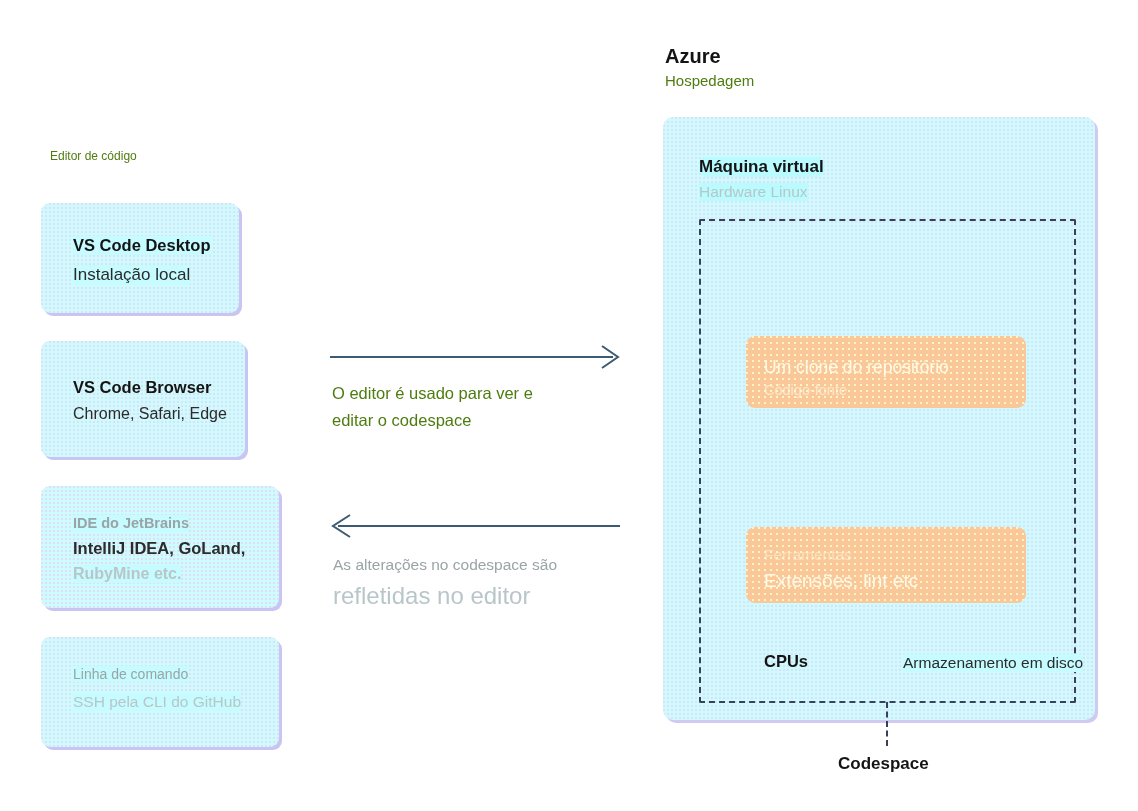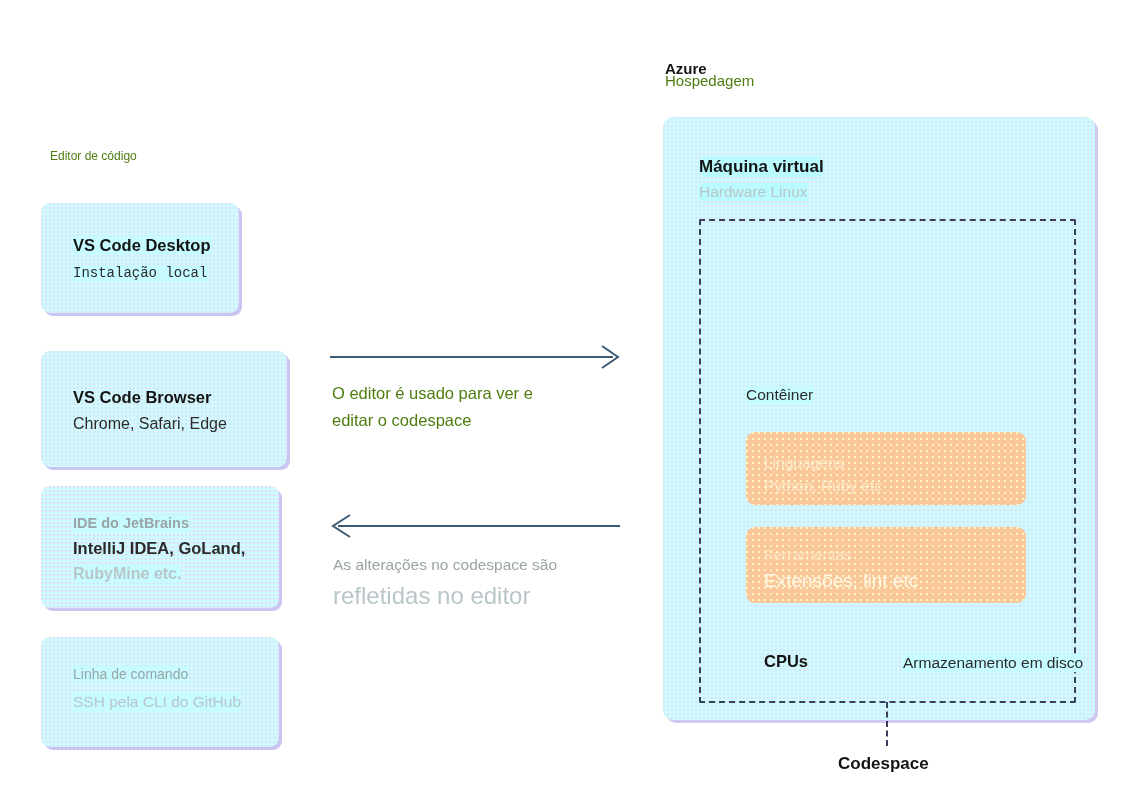--- a/index.html
+++ b/index.html
@@ -79,24 +79,24 @@
 </style>
 </head>
 <body>
 
 <div class="stage">
 
   <div class="t grey" style="left:50px;top:150px;font-size:12px;">Editor de código</div>
 
   <div class="cyan-card" style="left:41px;top:203px;width:198px;height:110px;">
     <span class="t bold-dark hl" style="left:32px;top:33px;font-size:16.5px;">VS Code Desktop</span>
-    <span class="t mid-dark hl" style="left:32px;top:62px;font-size:14px;font-family:Liberation Mono, monospace;">Instalação local</span>
+    <span class="t mid-dark hl" style="left:32px;top:62px;font-size:17px;">Instalação local</span>
   </div>
 
-  <div class="cyan-card" style="left:41px;top:351px;width:238px;height:116px;padding-left:8px;">
+  <div class="cyan-card" style="left:41px;top:341px;width:204px;height:116px;">
     <span class="t bold-dark" style="left:32px;top:37px;font-size:16.5px;">VS Code Browser</span>
     <span class="t mid-dark" style="left:32px;top:64px;font-size:16px;">Chrome, Safari, Edge</span>
   </div>
 
   <div class="cyan-card" style="left:41px;top:486px;width:238px;height:122px;font-weight:bold;">
     <span class="t grey-soft hl" style="left:32px;top:29px;font-size:14.5px;">IDE do JetBrains</span>
     <span class="t mid-dark" style="left:32px;top:53px;font-size:16.5px;">IntelliJ IDEA, GoLand,</span>
     <span class="t grey-lite hl" style="left:32px;top:79px;font-size:16px;">RubyMine etc.</span>
   </div>
 
@@ -114,37 +114,37 @@
   <div class="t grey" style="left:332px;top:411px;font-size:16.5px;">editar o codespace</div>
 
   <svg class="arrow-svg" style="left:328px;top:513px;width:294px;height:26px;" viewBox="0 0 294 26">
     <line x1="10" y1="13" x2="292" y2="13" stroke="#3d5a73" stroke-width="2"></line>
     <polyline points="22,2 5,13 22,24" fill="none" stroke="#3d5a73" stroke-width="2"></polyline>
   </svg>
 
   <div class="t grey-lite" style="left:333px;top:582px;font-size:24px;">refletidas no editor</div>
   <div class="t grey-soft" style="left:333px;top:556px;font-size:15.5px;">As alterações no codespace são</div>
 
-  <div class="t bold-dark" style="left:665px;top:60px;font-size:15px;text-align:right;">Azure</div>
+  <div class="t bold-dark" style="left:665px;top:45px;font-size:20px;text-align:right;">Azure</div>
   <div class="t grey" style="left:665px;top:72px;font-size:15px;">Hospedagem</div>
 
   <div class="azure-panel" style="left:663px;top:117px;width:432px;height:603px;">
 
     <span class="t bold-dark hl-strong" style="left:36px;top:40px;font-size:17px;border-radius:8px;">Máquina virtual</span>
     <span class="t grey-lite hl-strong" style="left:36px;top:66px;font-size:15.5px;">Hardware Linux</span>
 
     <div class="dashed-rect" style="left:36px;top:102px;width:377px;height:484px;"></div>
 
     <span class="t mid-dark hl" style="left:83px;top:269px;font-size:15.5px;">Contêiner</span>
 
+    <div class="orange-card" style="left:83px;top:219px;width:280px;height:72px;">
+      <span class="t white-ish" style="left:18px;top:21px;font-size:17.5px;">Um clone do repositório</span>
+      <span class="t white-fade" style="left:18px;top:46px;font-size:14.5px;">Código-fonte</span>
+    </div>
 
-    <div class="orange-card" style="left:83px;top:315px;width:280px;height:73px;">
-      <span class="t white-fade" style="left:18px;top:22px;font-size:15.5px;">Linguagens</span>
-      <span class="t white-fade" style="left:18px;top:45px;font-size:15.5px;">Python, Ruby etc</span>
-    </div>
 
     <div class="orange-card" style="left:83px;top:410px;width:280px;height:76px;">
       <span class="t white-fade2" style="left:18px;top:19px;font-size:15.5px;">Ferramentas</span>
       <span class="t white-ish" style="left:18px;top:43px;font-size:19px;">Extensões, lint etc</span>
     </div>
 
     <span class="t bold-dark" style="left:101px;top:535px;font-size:16.5px;">CPUs</span>
     <span class="t mid-dark hl" style="left:240px;top:537px;font-size:15.5px;">Armazenamento em disco</span>
   </div>
 

